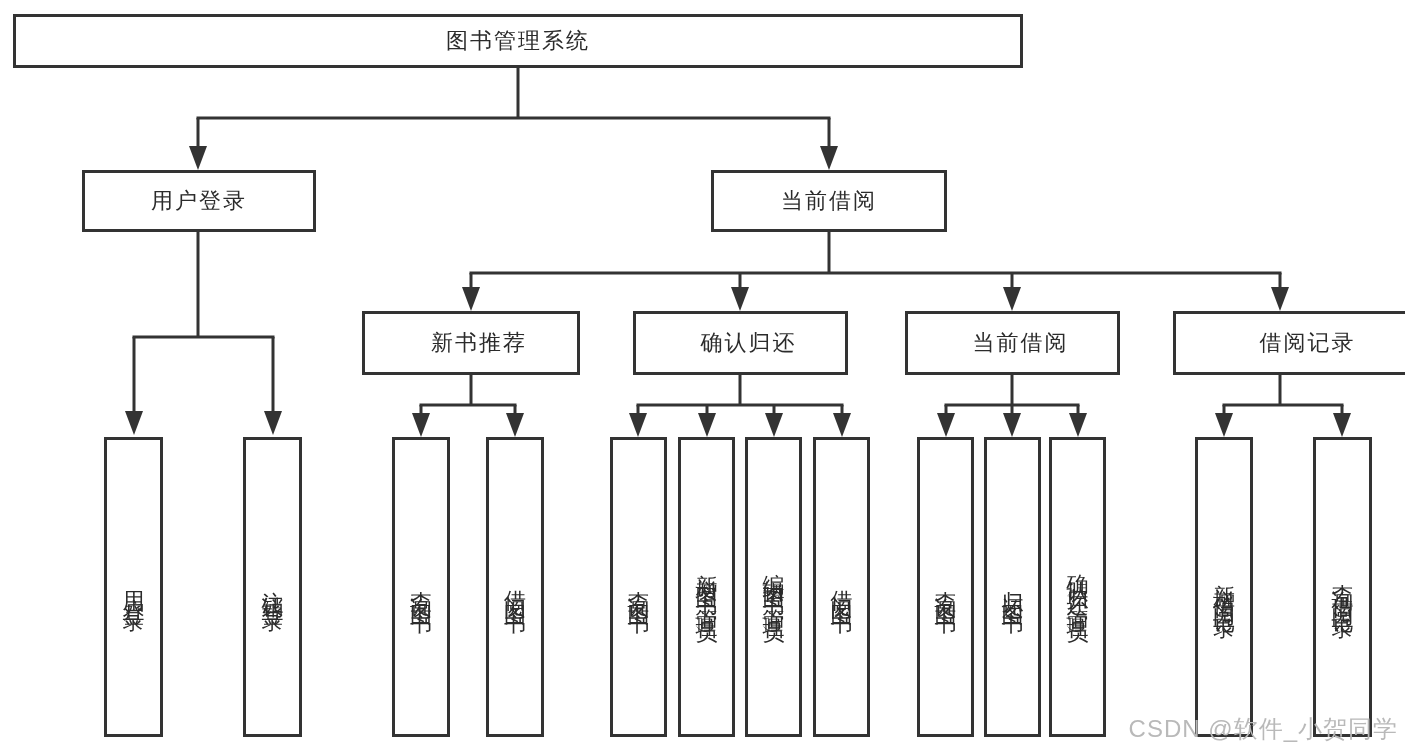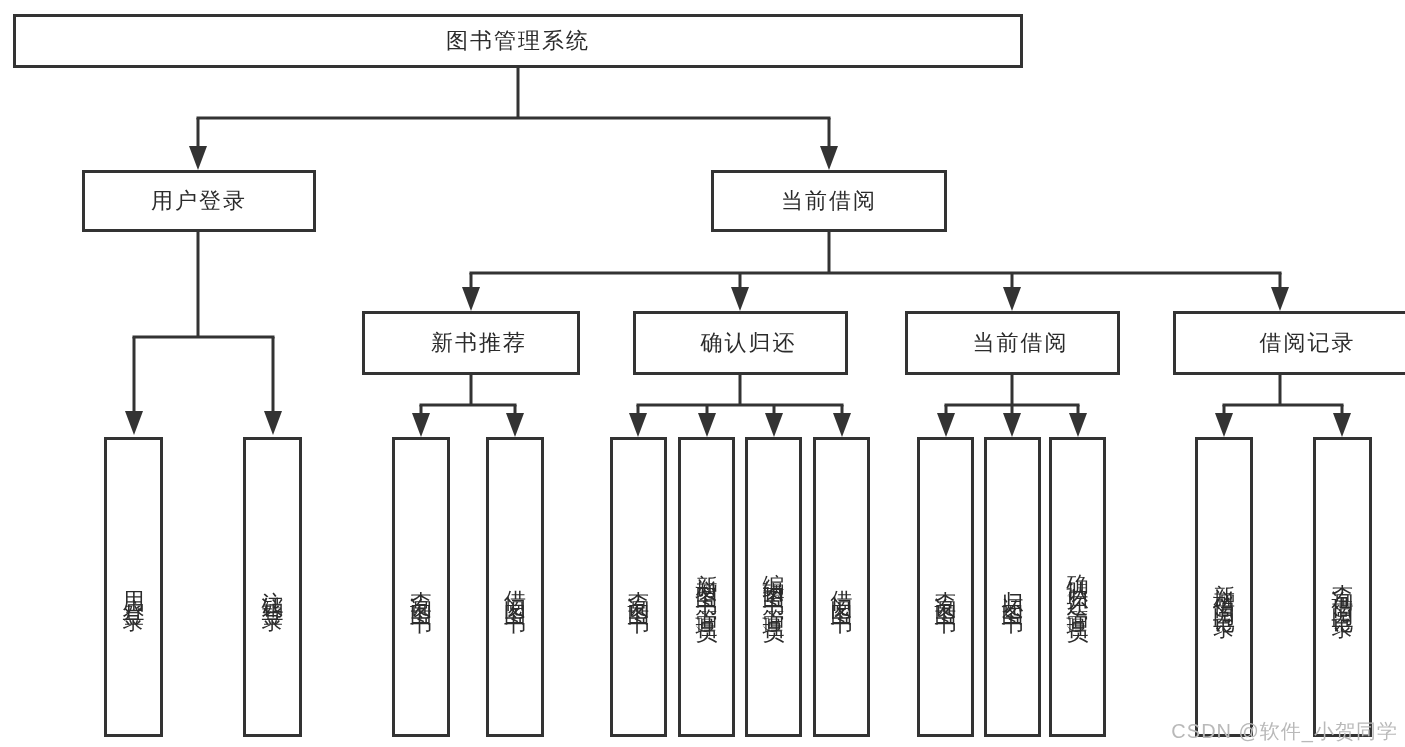--- a/index.html
+++ b/index.html
@@ -71,21 +71,21 @@
   .leaf-c1  { left: 917px;  width: 57px; }
   .leaf-c2  { left: 984px;  width: 57px; }
   .leaf-c3  { left: 1049px; width: 57px; }
   .leaf-h1  { left: 1195px; }
   .leaf-h2  { left: 1313px; width: 59px; }
   .watermark {
     position: absolute;
     right: 7px;
     bottom: 2px;
     z-index: 2;
-    font-size: 20px;
+    font-size: 24px;
     color: #b9b9b9;
     letter-spacing: 1px;
   }
 </style>
 </head>
 <body>
 
 <div id="stage">
 
   <svg id="connectors" viewBox="0 0 1405 747" xmlns="http://www.w3.org/2000/svg">

